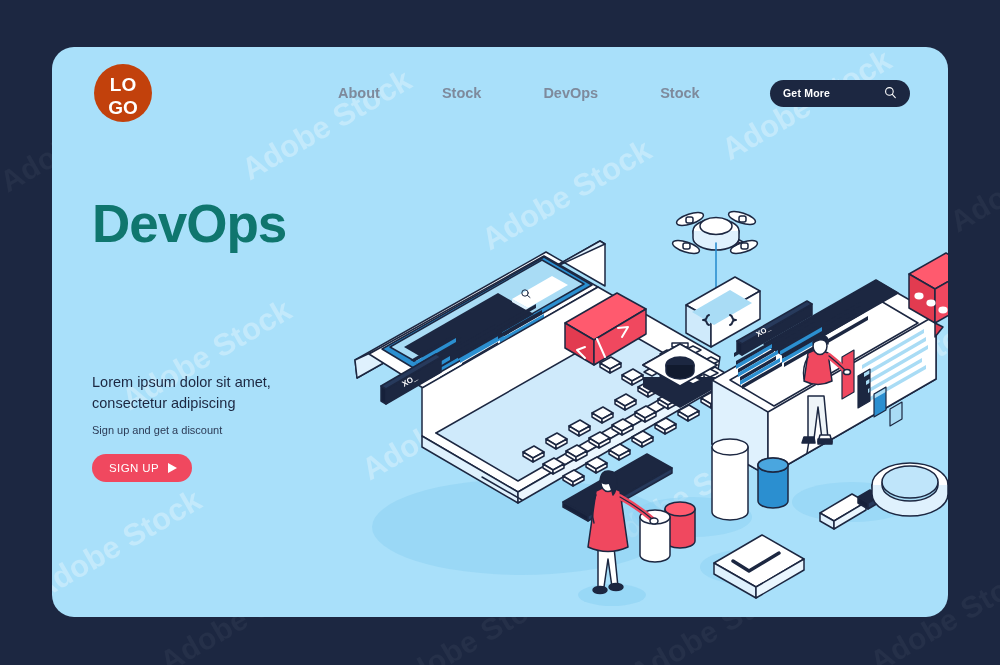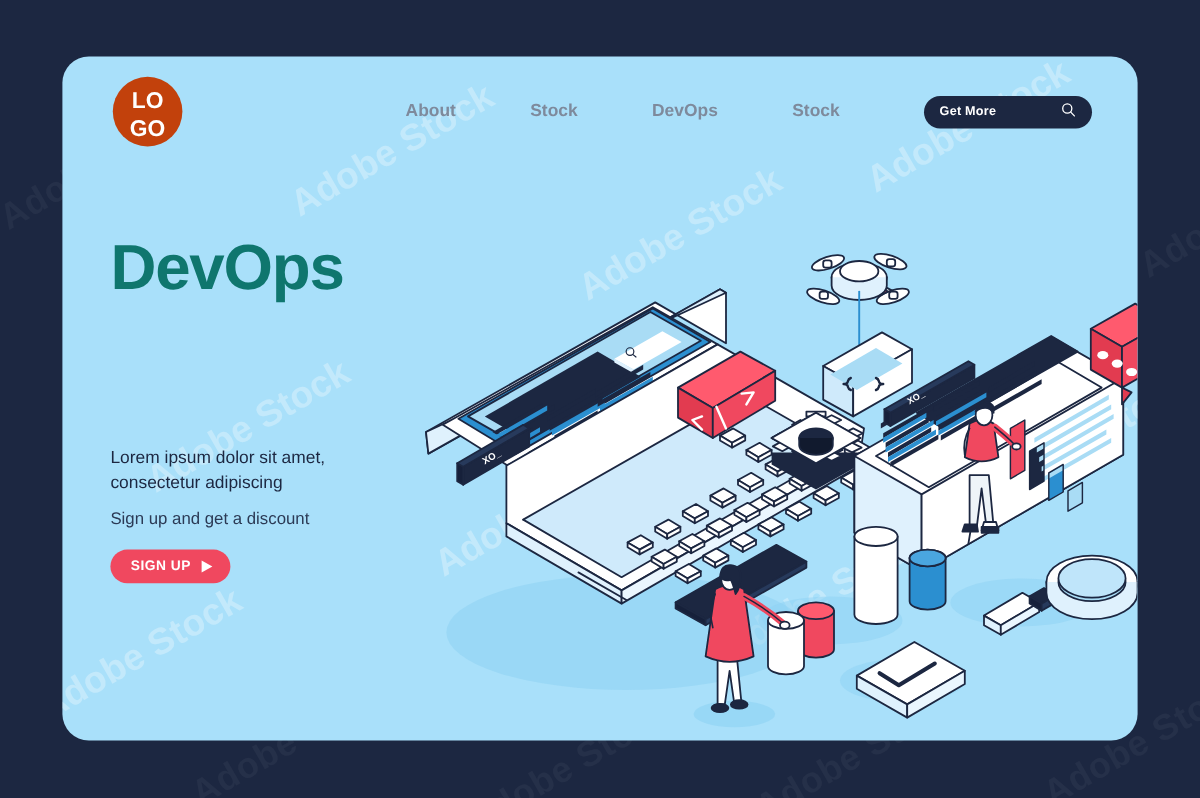--- a/index.html
+++ b/index.html
@@ -89,28 +89,28 @@
   .hero { position: absolute; left: 40px; top: 150px; width: 330px; z-index: 30;}
   .hero h1 {
     color: #0f766e; font-size: 53px; font-weight: 700;
     letter-spacing: -1px; line-height: 1;
   }
   .hero .sub {
     color: #1c2741; font-size: 14.5px; font-weight: 400;
     line-height: 1.42; margin-top: 122px; width: 220px;
   }
   .hero .note {
-    color: #2b3a55; font-size: 14px; margin-top: 11px;
+    color: #2b3a55; font-size: 11px; margin-top: 11px;
   }
   .signup {
     margin-top: 18px; display: inline-flex; align-items: center; gap: 9px;
     background: #f0485f; color: #fff;
     border: none; border-radius: 15px;
     padding: 8px 15px 8px 17px;
-    font-size: 11.5px; font-weight: 700; letter-spacing: .4px;
+    font-size: 11.5px; font-weight: 400; letter-spacing: .4px;
     font-family: "Liberation Sans", sans-serif;
     cursor: pointer;
   }
   .signup .tri {
     width: 0; height: 0;
     border-left: 9px solid #fff;
     border-top: 5.5px solid transparent;
     border-bottom: 5.5px solid transparent;
   }
   

